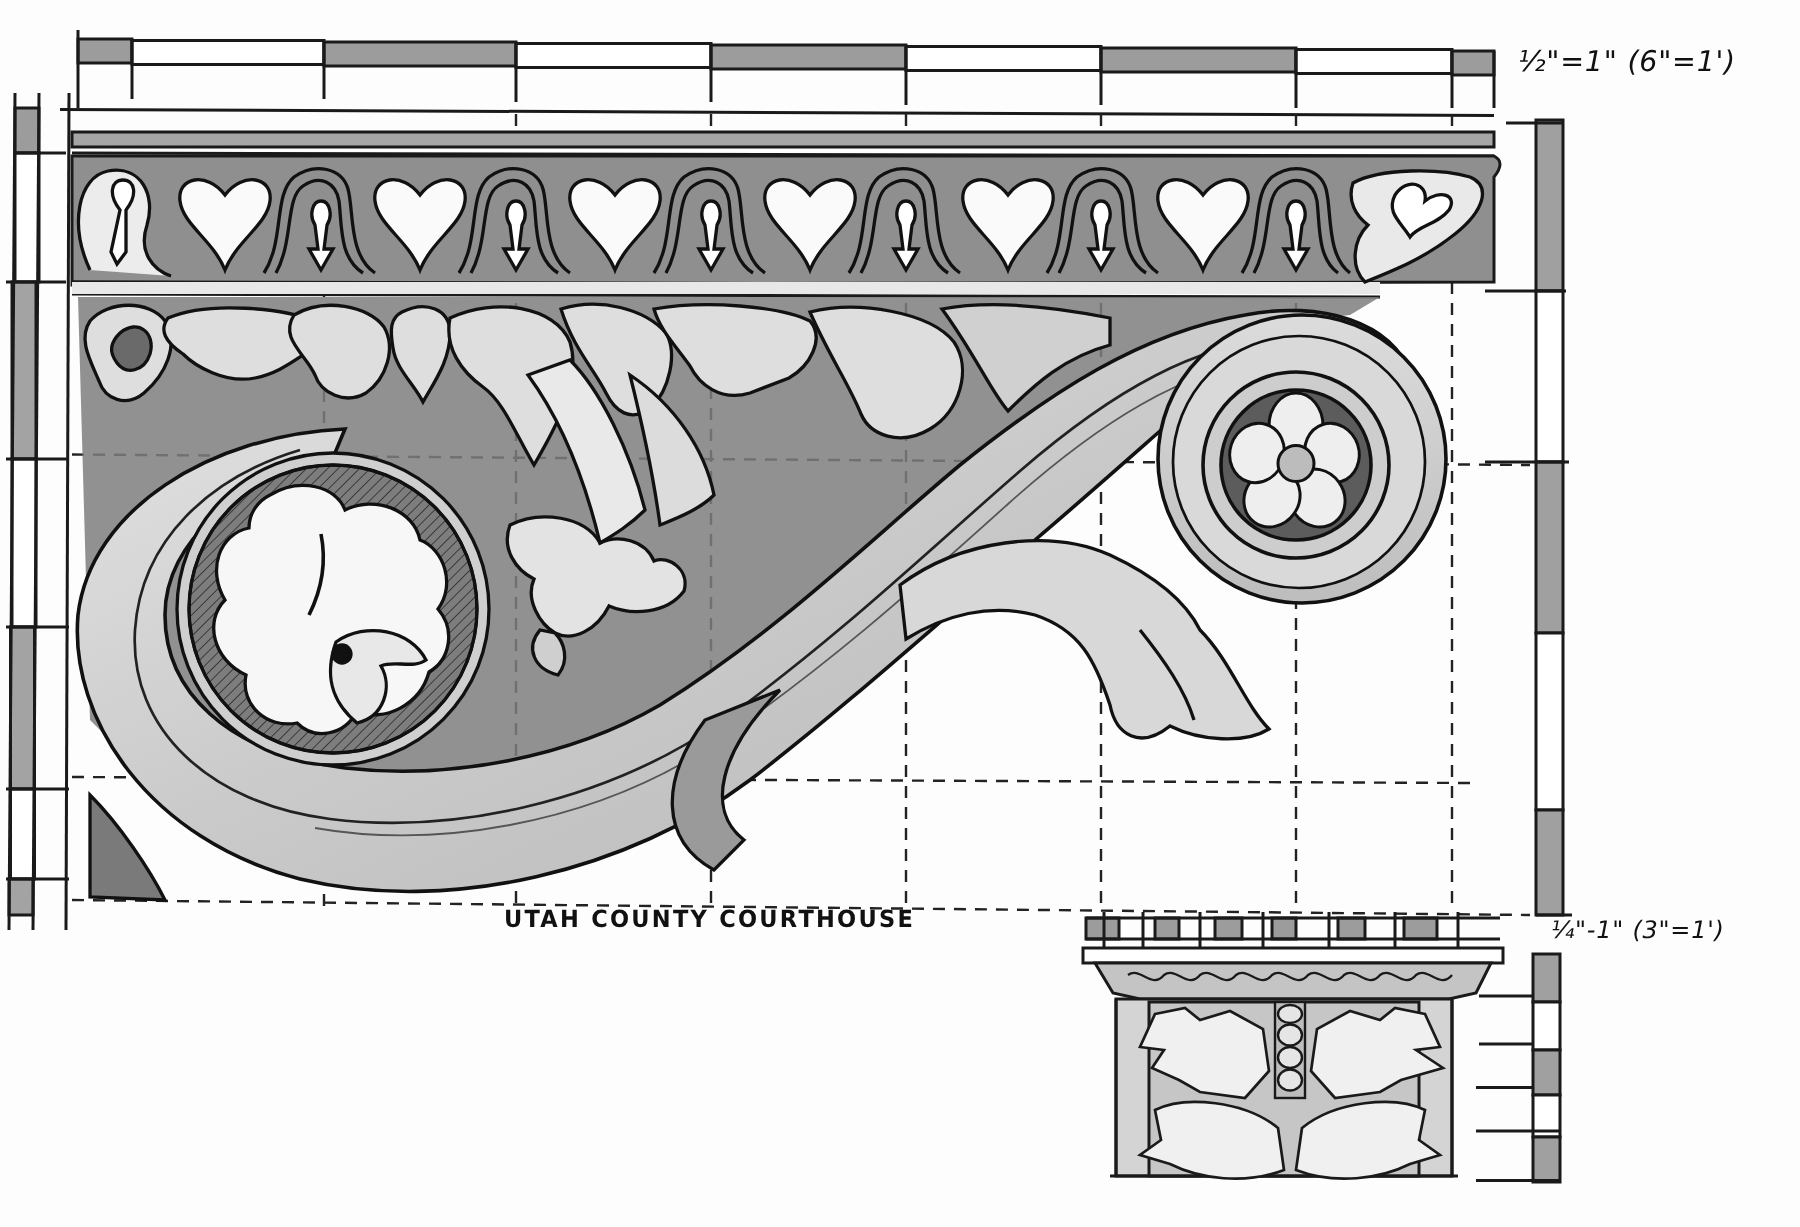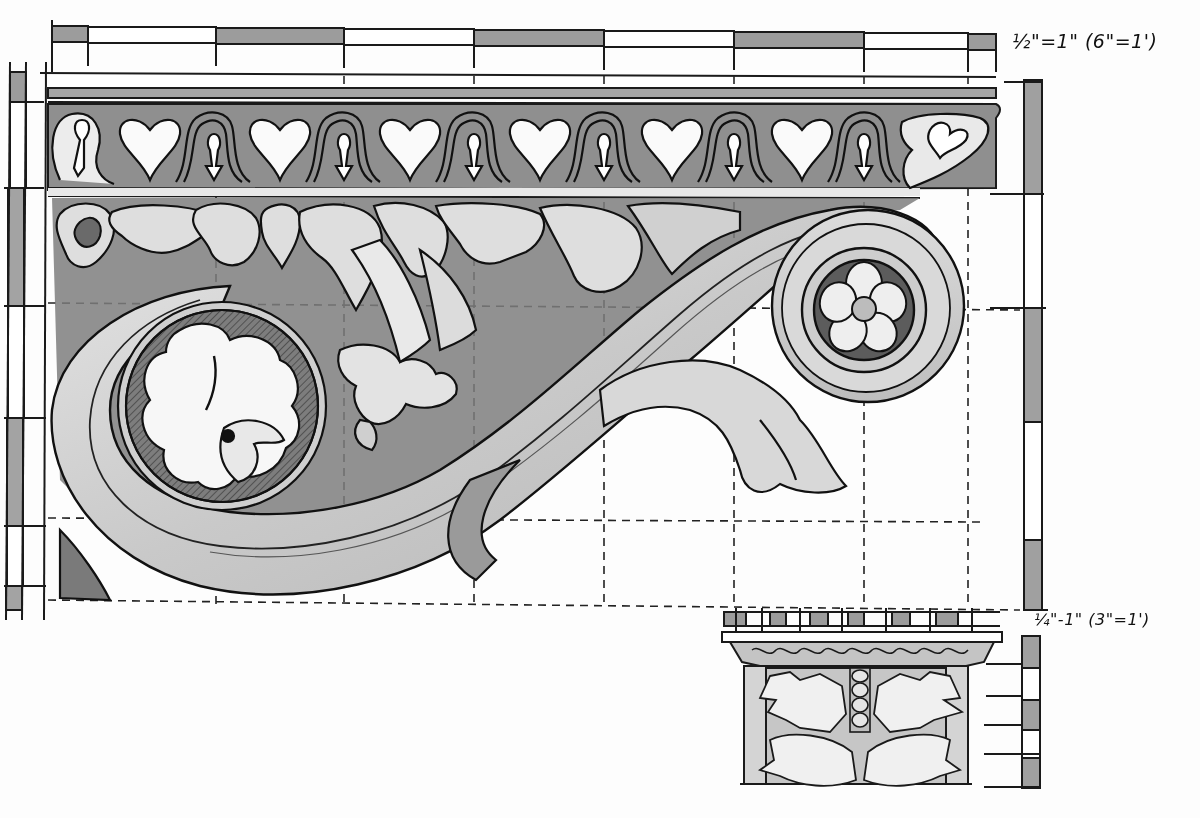--- a/index.html
+++ b/index.html
@@ -270,14 +270,15 @@
       <line x1="986" y1="664" x2="1022" y2="664"></line>
       <line x1="986" y1="696" x2="1022" y2="696"></line>
       <line x1="984" y1="725" x2="1022" y2="725"></line>
       <line x1="984" y1="754" x2="1040" y2="754"></line>
       <line x1="984" y1="787" x2="1040" y2="787"></line>
     </g>
   </g>
 </svg>
 
   <div id="scale-top-label" class="label">½"=1" (6"=1')</div>
+  <div id="title-label" class="label">UTAH COUNTY COURTHOUSE</div>
   <div id="scale-bottom-label" class="label">¼"-1" (3"=1')</div>
 </div>
 
 </body></html>

